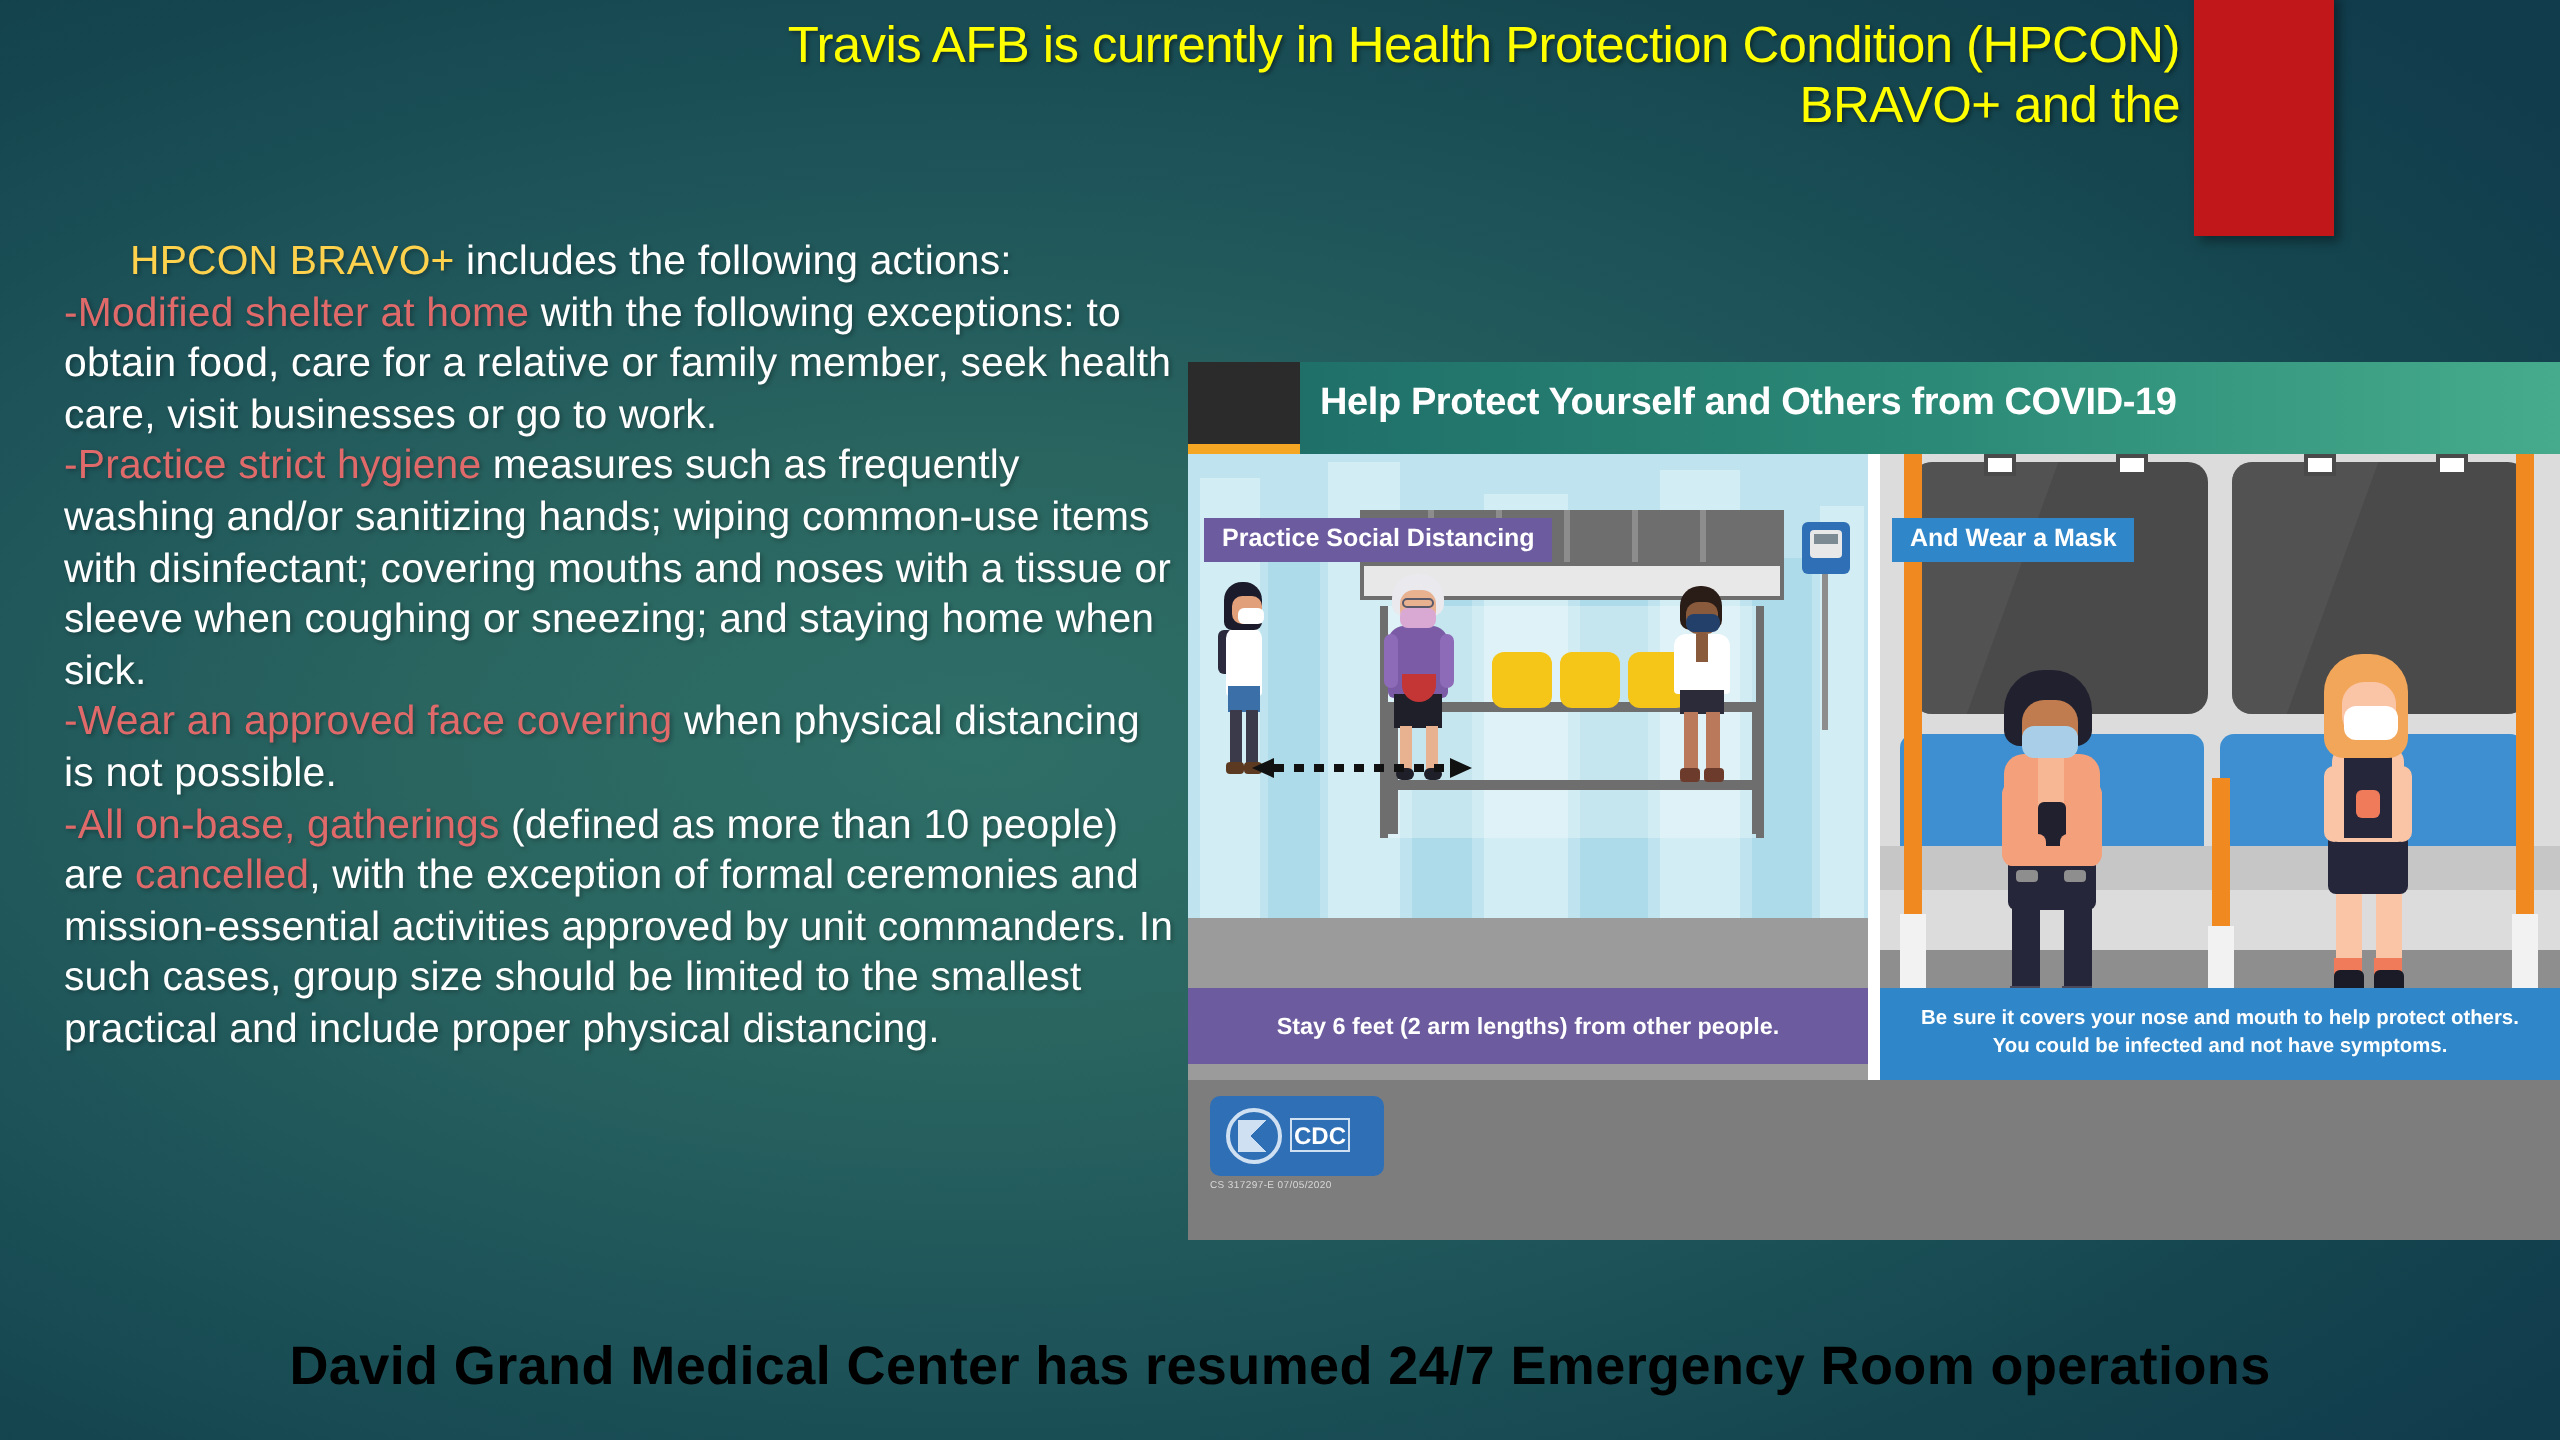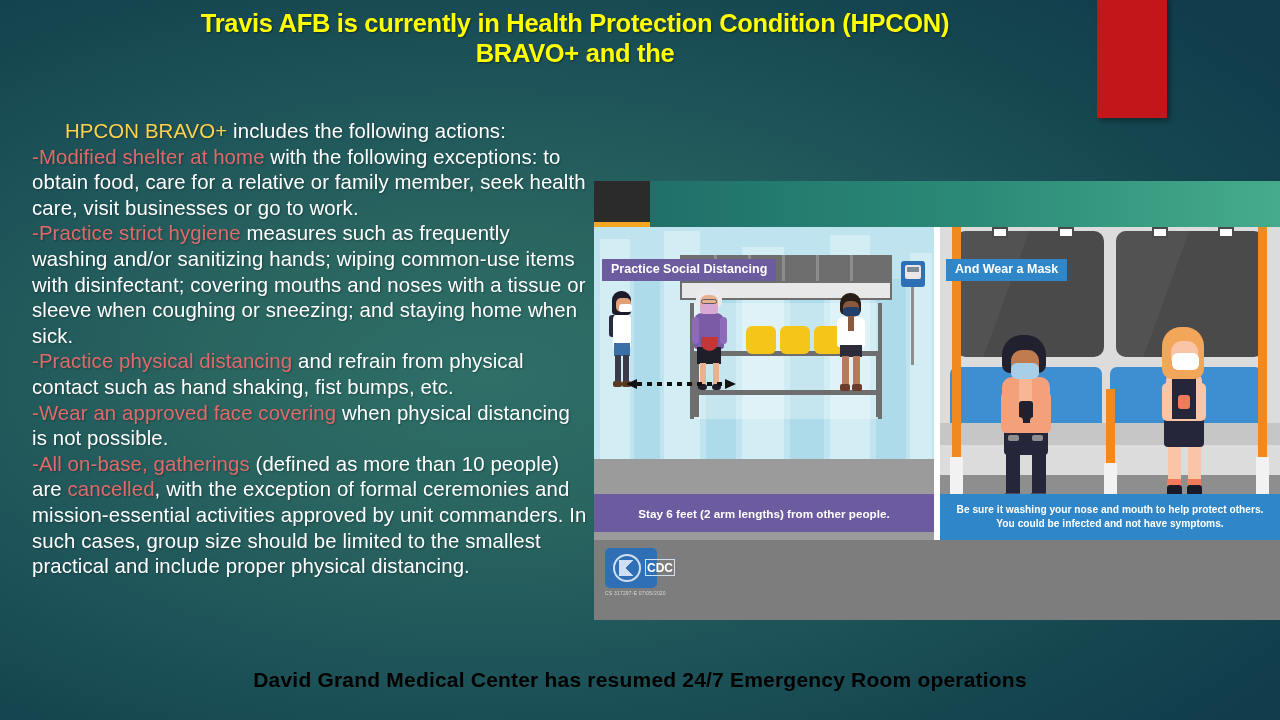--- a/index.html
+++ b/index.html
@@ -16,42 +16,42 @@
   }
   
   #red-block{
     position:absolute;left:1097px;top:-4px;width:70px;height:122px;
     background:#c1171a;
     box-shadow:3px 3px 5px rgba(0,0,0,.35);
   }
   
   #title{
     position:absolute;left:60px;top:8px;width:1030px;
-    text-align:center;color:#ffff00;
+    text-align:right;color:#ffff00;
     font-family:"Liberation Sans",sans-serif;
-    font-weight:bold;font-size:25.5px;line-height:30px;
+    font-weight:normal;font-size:25.5px;line-height:30px;
     letter-spacing:-.3px;
     text-shadow:1px 1px 2px rgba(0,0,0,.45);
   }
   #title .ln{display:block;white-space:nowrap;}
   #title sup{font-size:14px;vertical-align:super;line-height:0;}
   
   #body-copy{
     position:absolute;left:32px;top:119px;width:558px;
     color:#ffffff;font-size:20.4px;line-height:25.6px;
     letter-spacing:.1px;
     text-shadow:1px 1px 2px rgba(0,0,0,.3);
   }
   #body-copy p{margin:0;}
   .hi-yellow{color:#ffd24d;margin-left:33px;}
   .hi-red{color:#e06a6a;}
   
   #footer{
     position:absolute;left:0;top:668px;width:1280px;text-align:center;
-    color:#000000;font-weight:bold;font-size:21px;letter-spacing:.2px;
+    color:#000000;font-weight:bold;font-size:27px;letter-spacing:.2px;
   }
   
   #infographic{
     position:absolute;left:594px;top:181px;width:686px;height:439px;
     background:#ffffff;overflow:hidden;
     font-family:"Liberation Sans",sans-serif;
   }
   
   #ig-header{position:absolute;left:0;top:0;width:686px;height:46px;
     background:linear-gradient(90deg,#1d6b66 0%,#2b8a77 55%,#46ab8c 100%);}
@@ -165,21 +165,21 @@
   #badge-right{left:352px;top:78px;background:#2f86c8;}
   
   #cap-left{position:absolute;left:0;top:313px;width:340px;height:38px;background:#6c5b9e;
     display:flex;align-items:center;justify-content:center;}
   #cap-left span{color:#fff;font-size:11.7px;font-weight:bold;}
   #cap-right{position:absolute;left:346px;top:313px;width:340px;height:46px;background:#2f86c8;
     display:flex;flex-direction:column;align-items:center;justify-content:center;line-height:14px;}
   #cap-right span{color:#fff;font-size:10.2px;font-weight:bold;}
   
   #ig-footer{position:absolute;left:0;top:359px;width:686px;height:80px;background:#7d7d7d;}
-  #cdc-logo{position:absolute;left:11px;top:8px;width:52px;height:40px;background:#2f6fb5;border-radius:5px;}
+  #cdc-logo{position:absolute;left:11px;top:8px;width:87px;height:40px;background:#2f6fb5;border-radius:5px;}
   #cdc-hhs{position:absolute;left:8px;top:6px;width:28px;height:28px;border:2px solid #cfe0f2;border-radius:50%;box-sizing:border-box;}
   #cdc-bird{position:absolute;left:14px;top:12px;width:16px;height:16px;
     background:linear-gradient(135deg,#cfe0f2 0 45%,transparent 45%),
                linear-gradient(45deg,#cfe0f2 0 45%,transparent 45%);}
   #cdc-word{position:absolute;left:40px;top:11px;width:30px;height:17px;border:1.5px solid #cfe0f2;
     color:#ffffff;font-weight:bold;font-size:12px;text-align:center;line-height:16px;box-sizing:border-box;}
   #cdc-code{position:absolute;left:11px;top:50px;color:#d8d8d8;font-size:5px;letter-spacing:.2px;}
 </style>
 </head>
 <body>
@@ -190,30 +190,30 @@
 
   <div id="title">
     <span class="ln">Travis AFB is currently in Health Protection Condition (HPCON)</span>
     <span class="ln">BRAVO+ and the</span>
   </div>
 
   <div id="body-copy">
     <p><span class="hi-yellow">HPCON BRAVO+</span><span> includes the following actions:</span></p>
     <p><span class="hi-red">-Modified shelter at home</span><span> with the following exceptions: to obtain food, care for a relative or family member, seek health care, visit businesses or go to work.</span></p>
     <p><span class="hi-red">-Practice strict hygiene</span><span> measures such as frequently washing and/or sanitizing hands; wiping common-use items with disinfectant; covering mouths and noses with a tissue or sleeve when coughing or sneezing; and staying home when sick.</span></p>
-    <p><span class="hi-red">-Practice physical distancing</span><span> and refrain from physical contact such as hand shaking, fist bumps, etc.</span></p>
     <p><span class="hi-red">-Wear an approved face covering</span><span> when physical distancing is not possible.</span></p>
     <p><span class="hi-red">-All on-base, gatherings</span><span> (defined as more than 10 people) are </span><span class="hi-red">cancelled</span><span>, with the exception of formal ceremonies and mission-essential activities approved by unit commanders. In such cases, group size should be limited to the smallest practical and include proper physical distancing.</span></p>
   </div>
 
   <div id="infographic">
 
     <div id="ig-header">
       <div id="ig-header-sq"></div>
       <div id="ig-header-rule"></div>
+      <div id="ig-title">Help Protect Yourself and Others from COVID-19</div>
     </div>
 
     <div id="panel-left">
       <div class="ls-sky"></div>
       <div class="ls-bldg" style="left:6px;top:12px;width:30px;height:220px;"></div>
       <div class="ls-bldg d" style="left:40px;top:40px;width:26px;height:192px;"></div>
       <div class="ls-bldg" style="left:70px;top:4px;width:36px;height:228px;"></div>
       <div class="ls-bldg d" style="left:112px;top:54px;width:30px;height:178px;"></div>
       <div class="ls-bldg" style="left:148px;top:20px;width:42px;height:212px;"></div>
       <div class="ls-bldg d" style="left:196px;top:48px;width:34px;height:184px;"></div>
@@ -364,21 +364,21 @@
 
     <div id="panel-divider"></div>
 
     <div class="ig-badge" id="badge-left">Practice Social Distancing</div>
     <div class="ig-badge" id="badge-right">And Wear a Mask</div>
 
     <div id="cap-left">
       <span>Stay 6 feet (2 arm lengths) from other people.</span>
     </div>
     <div id="cap-right">
-      <span>Be sure it washing your nose and mouth to help protect others.</span>
+      <span>Be sure it covers your nose and mouth to help protect others.</span>
       <span>You could be infected and not have symptoms.</span>
     </div>
 
     <div id="ig-footer">
       <div id="cdc-logo">
         <div id="cdc-hhs"></div>
         <div id="cdc-bird"></div>
         <div id="cdc-word">CDC</div>
       </div>
       <div id="cdc-code">CS 317297-E   07/05/2020</div>

